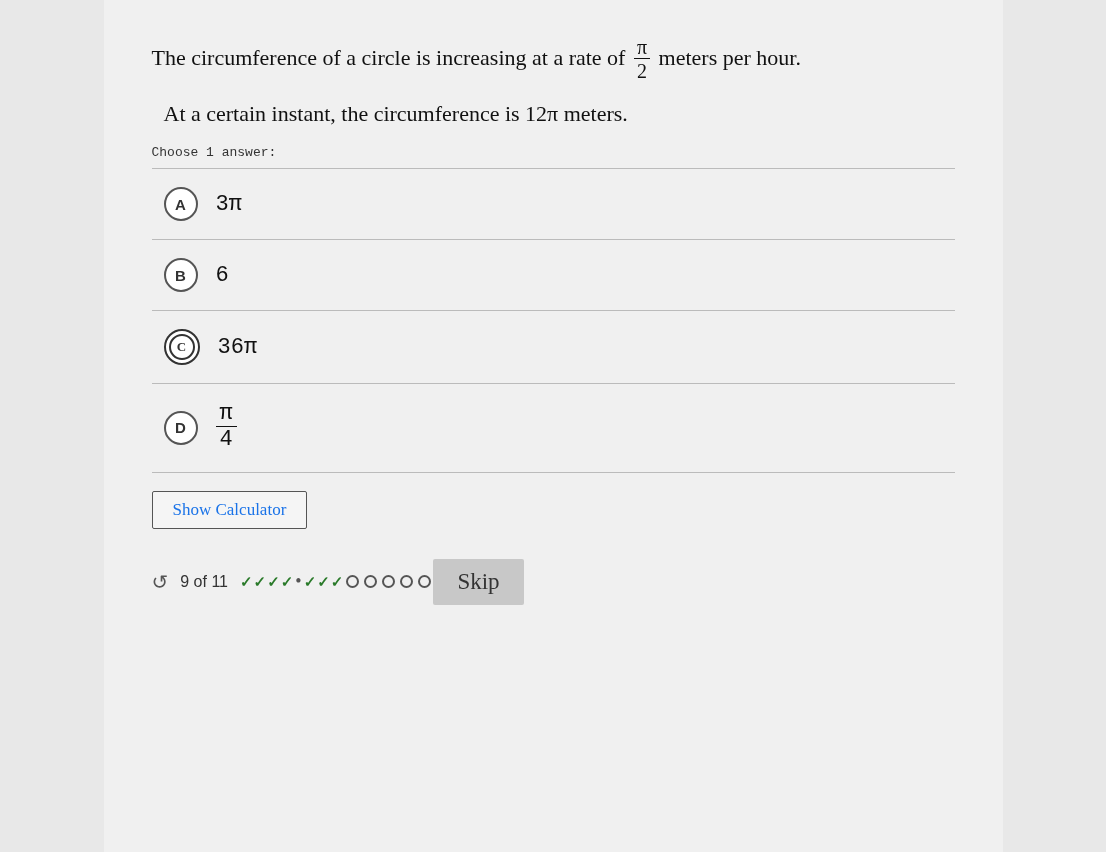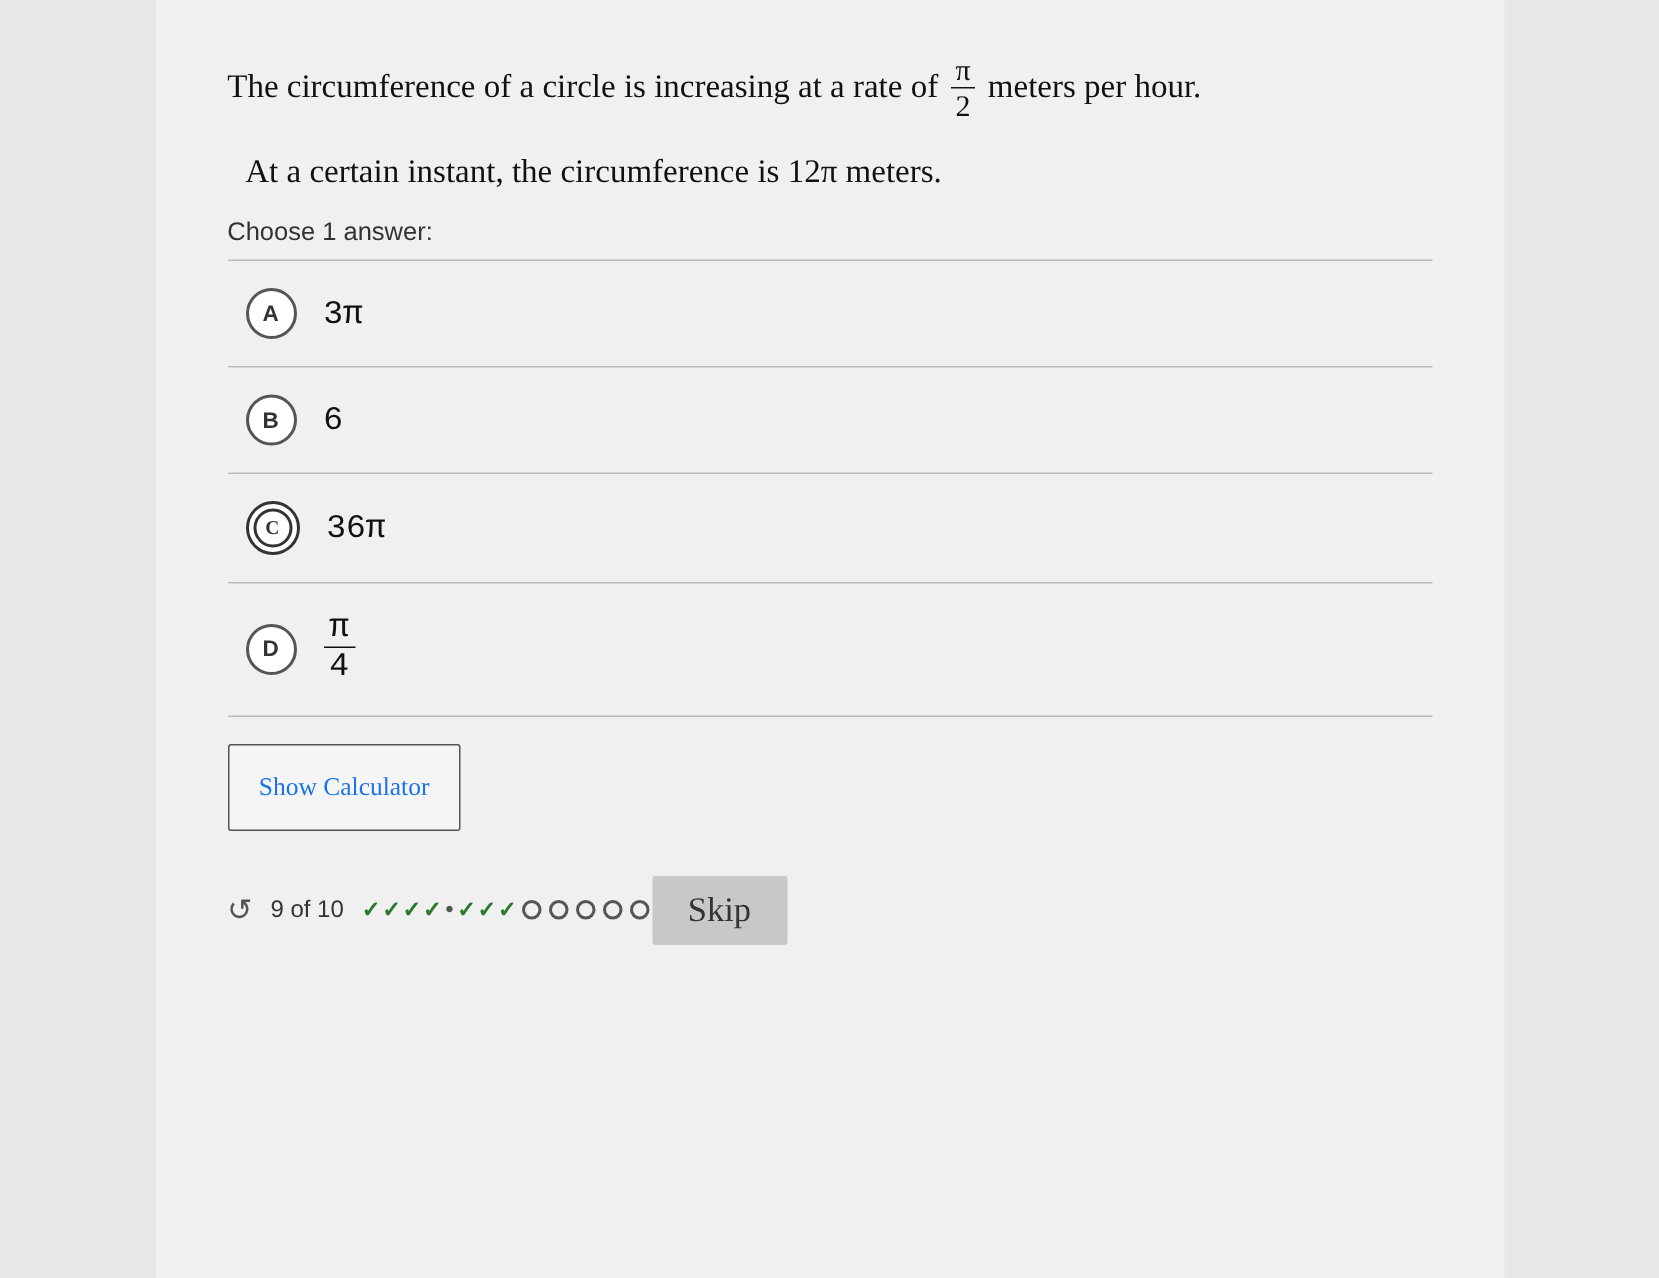--- a/index.html
+++ b/index.html
@@ -37,24 +37,24 @@
     }
     .question-bold {
       font-size: 22px;
       font-weight: bold;
       color: #111;
       margin-bottom: 18px;
       font-family: 'Georgia', serif;
       line-height: 1.5;
     }
     .choose-label {
-      font-size: 17px;
+      font-size: 13px;
       color: #333;
       margin-bottom: 8px;
-      font-family: Liberation Sans, sans-serif;
+      font-family: Liberation Mono, monospace;
     }
     .answers-container {
       border-top: 1.5px solid #bbb;
       display: flex;
       flex-direction: column;
       margin-bottom: 18px;
     }
     .answer-option {
       display: flex;
       align-items: center;
@@ -84,21 +84,21 @@
       font-family: 'Arial', sans-serif;
     }
     .answer-value {
       font-size: 22px;
       color: #111;
       font-family: Liberation Mono, monospace;
     }
     .show-calculator-btn {
       border: 1.5px solid #555;
       background: #f5f5f5;
-      padding: 18px 20px;
+      padding: 8px 20px;
       font-size: 17px;
       color: #1a73e8;
       cursor: pointer;
       font-family: 'Georgia', serif;
       border-radius: 2px;
       margin-bottom: 20px;
       display: inline-block;
       width: fit-content;
     }
     .bottom-left {
@@ -194,21 +194,21 @@
       </span>
     </div>
 
   </div>
 
   <button class="show-calculator-btn">Show Calculator</button>
 
   <div class="bottom-row">
     <div class="bottom-left">
       <span class="refresh-icon">↺</span>
-      <span class="progress-text">9 of 10</span>
+      <span class="progress-text">9 of 11</span>
       <div class="checkmarks">
         <span style="color:#2a7a2a;font-size:15px;font-weight:bold;">✓</span>
         <span style="color:#2a7a2a;font-size:15px;font-weight:bold;">✓</span>
         <span style="color:#2a7a2a;font-size:15px;font-weight:bold;">✓</span>
         <span style="color:#2a7a2a;font-size:15px;font-weight:bold;">✓</span>
         <span style="color:#555;font-size:18px;margin:0 1px;">•</span>
         <span style="color:#2a7a2a;font-size:15px;font-weight:bold;">✓</span>
         <span style="color:#2a7a2a;font-size:15px;font-weight:bold;">✓</span>
         <span style="color:#2a7a2a;font-size:15px;font-weight:bold;">✓</span>
         <span style="display:inline-block;width:13px;height:13px;border-radius:50%;border:2px solid #555;margin:0 2px;vertical-align:middle;"></span>

